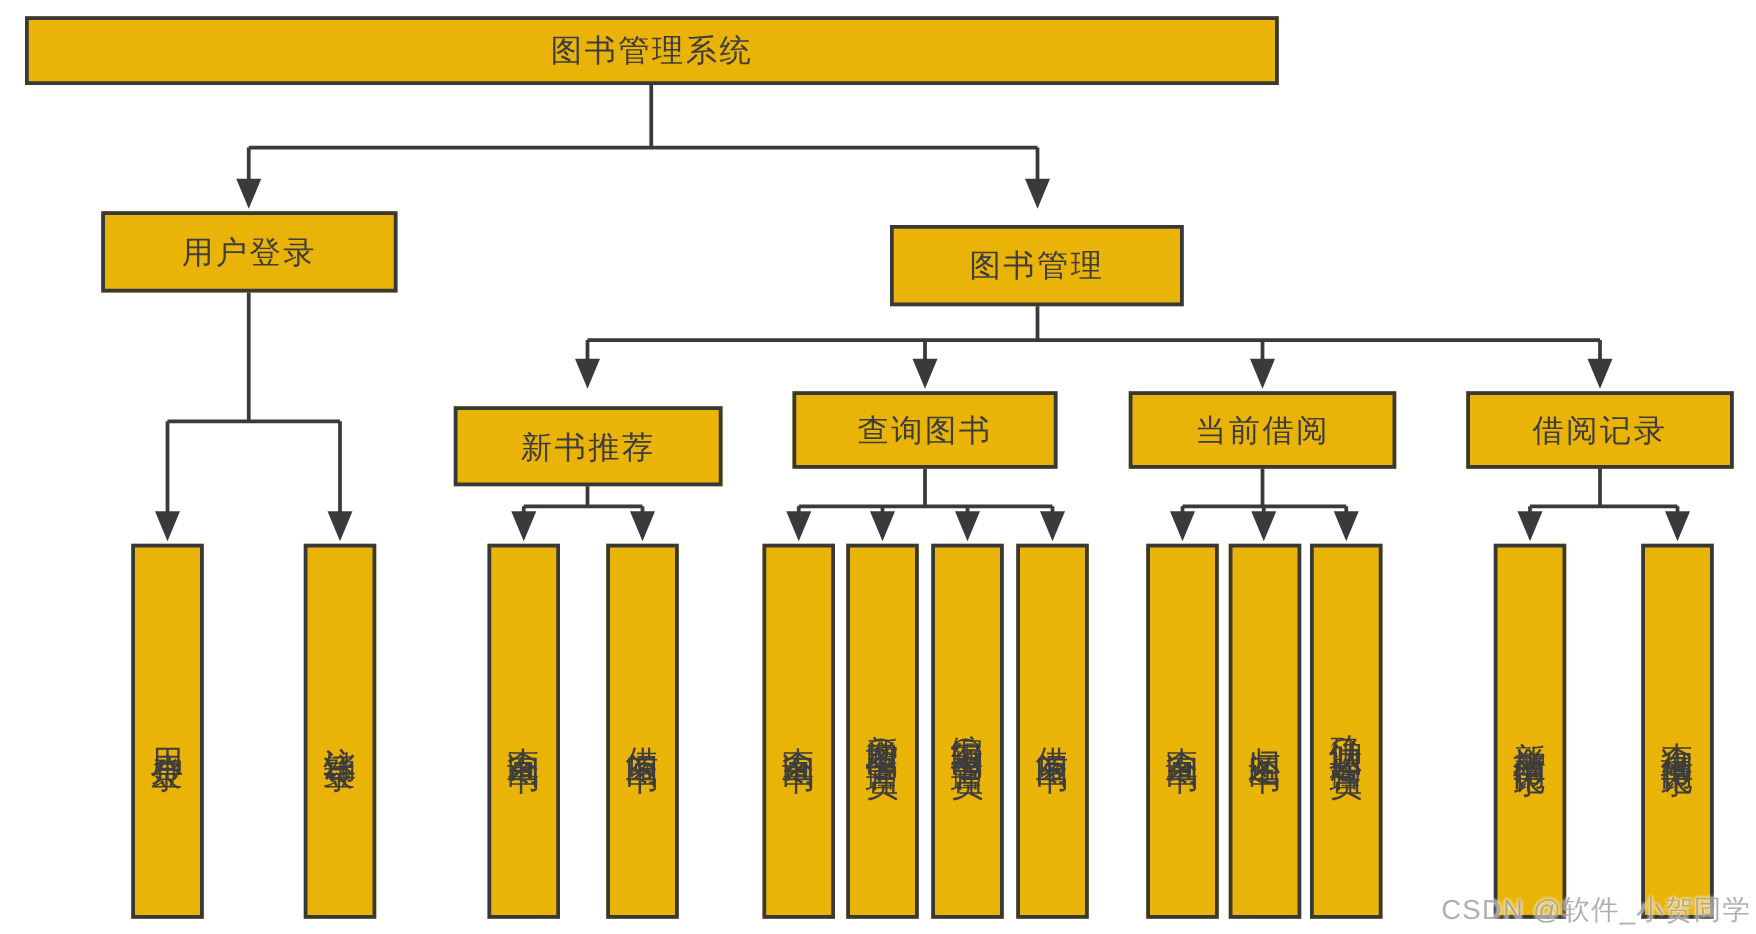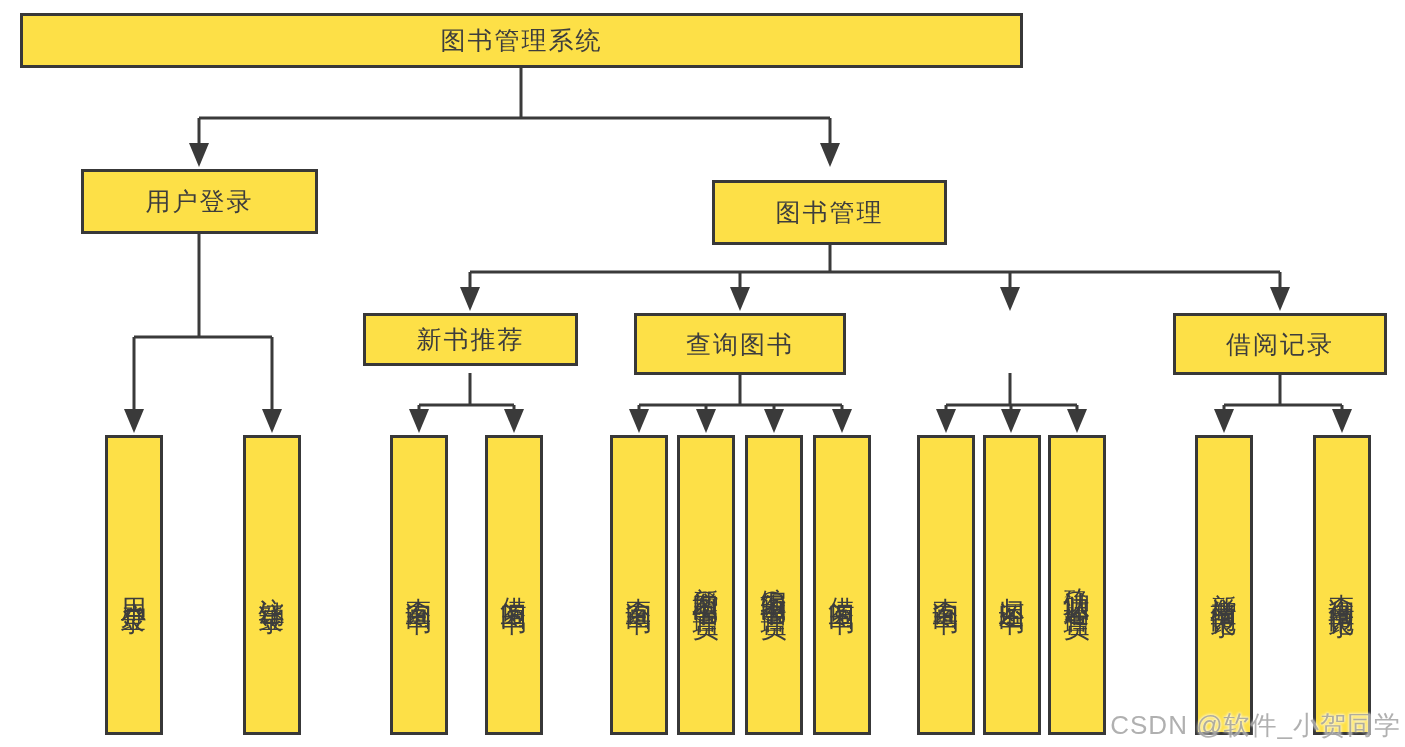--- a/index.html
+++ b/index.html
@@ -17,39 +17,39 @@
   svg.connectors path {
     stroke:var(--line,#3a3a3a); stroke-width:3; fill:none;
   }
   svg.connectors polygon {
     fill:var(--line,#3a3a3a); stroke:none;
   }
   .node {
     position:absolute;
     box-sizing:border-box;
     border:3px solid var(--border,#383838);
-    background:#fde047;
+    background:#eab308;
     display:flex; align-items:center; justify-content:center;
     color:var(--text,#3d3d3d);
     white-space:nowrap;
   }
   .h-node { font-size:25px; letter-spacing:2px; }
   .root-node { left:20px; top:13px; width:1003px; height:55px; }
   .leaf {
     top:435px; width:58px; height:300px;
     writing-mode:vertical-rl;
     text-orientation:mixed;
     font-size:26px;
     letter-spacing:4px;
     line-height:52px;
   }
   .watermark {
     position:absolute;
     right:4px; bottom:4px;
-    font-size:26px;
+    font-size:22px;
     color:var(--watermark,#a8a8a8);
     opacity:0.9;
     text-shadow:0 0 3px #fff, 0 0 3px #fff;
     z-index:5;
     letter-spacing:1px;
   }
 </style>
 </head>
 <body>
 
@@ -89,22 +89,23 @@
     <path d="M1280 373 V405 M1224 405 H1342 M1224 405 V411 M1342 405 V411"></path>
     <polygon points="1214,409 1234,409 1224,433"></polygon>
     <polygon points="1332,409 1352,409 1342,433"></polygon>
   </svg>
 
   <div class="node h-node root-node">图书管理系统</div>
 
   <div class="node h-node" style="left:81px; top:169px; width:237px; height:65px;">用户登录</div>
   <div class="node h-node" style="left:712px; top:169px; width:235px; height:65px;margin-top:11px;">图书管理</div>
 
-  <div class="node h-node" style="left:363px; top:313px; width:215px; height:53px;">新书推荐</div>
+  <div class="node h-node" style="left:363px; top:325px; width:215px; height:64px;">新书推荐</div>
   <div class="node h-node" style="left:634px; top:313px; width:212px; height:62px;">查询图书</div>
+  <div class="node h-node" style="left:903px; top:313px; width:214px; height:62px;">当前借阅</div>
   <div class="node h-node" style="left:1173px; top:313px; width:214px; height:62px;text-align:right;">借阅记录</div>
 
   <div class="node leaf" style="left:105px;">用户登录</div>
   <div class="node leaf" style="left:243px;">注销登录</div>
 
   <div class="node leaf" style="left:390px;">查询图书</div>
   <div class="node leaf" style="left:485px;">借阅图书</div>
 
   <div class="node leaf" style="left:610px;">查询图书</div>
   <div class="node leaf" style="left:677px;">新增图书（管理员）</div>

